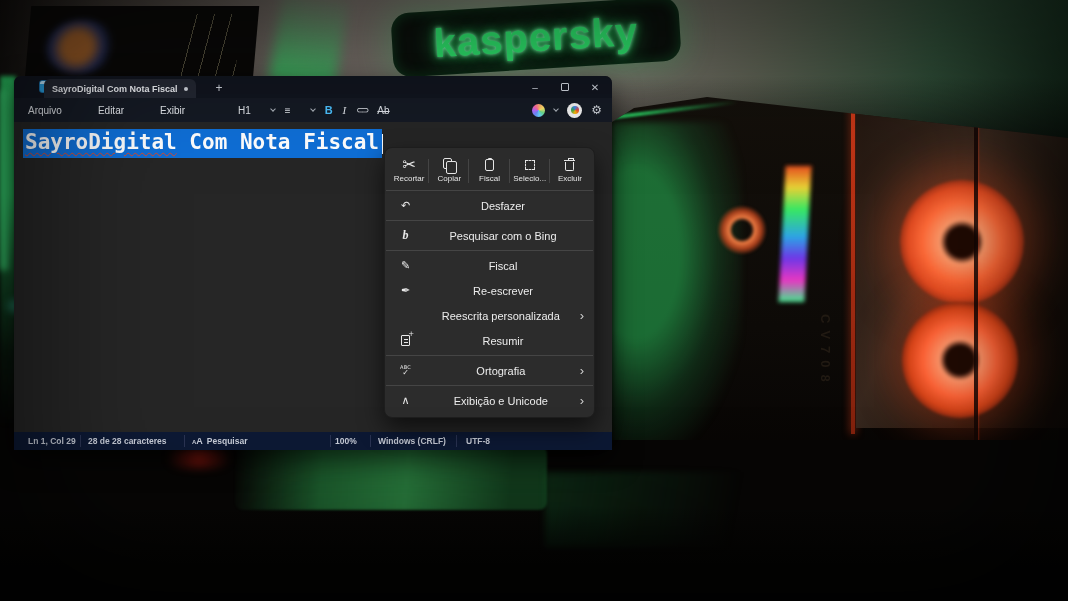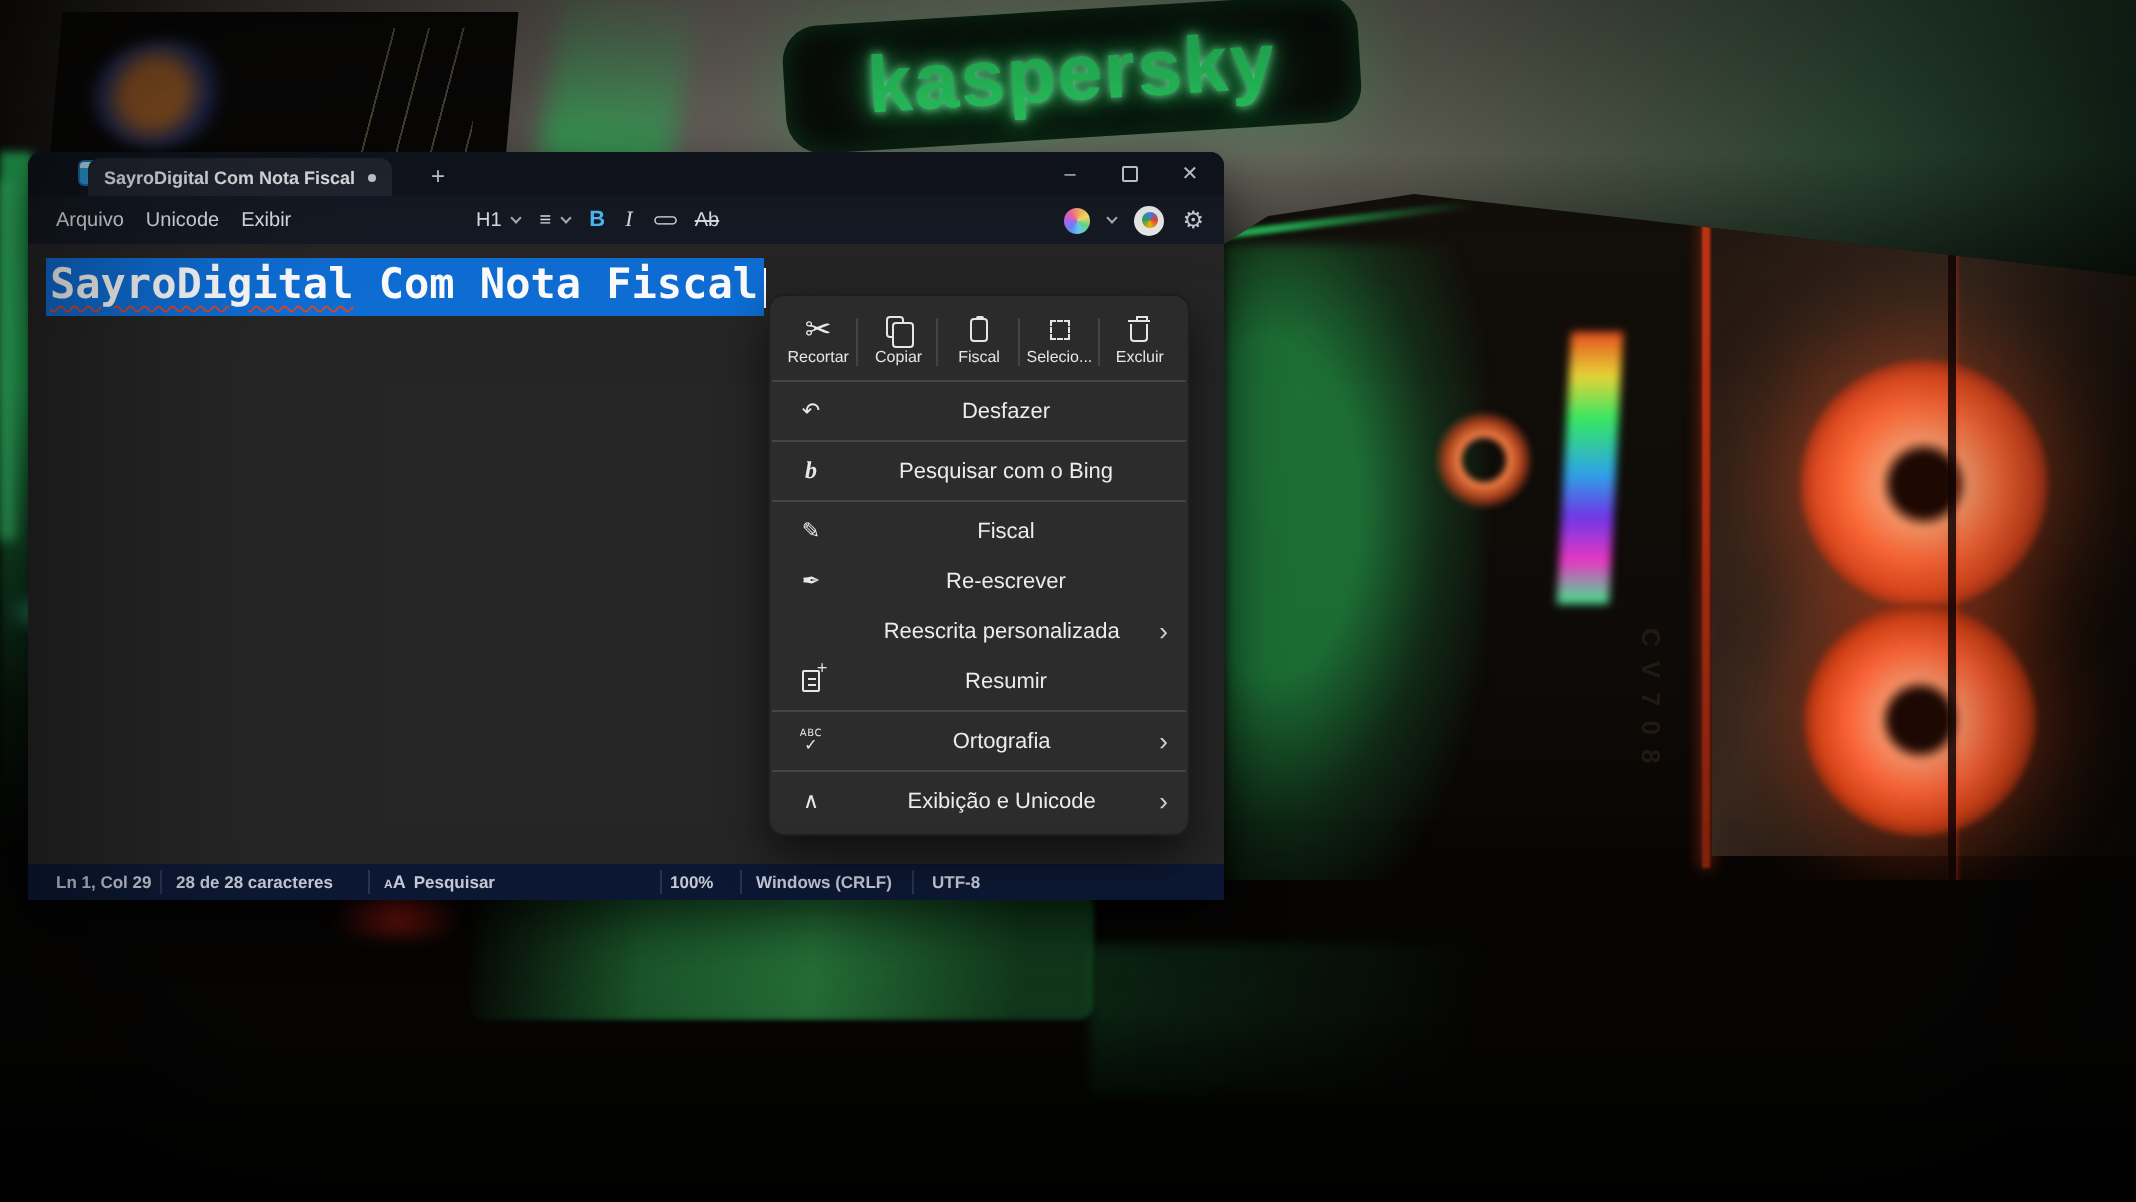--- a/index.html
+++ b/index.html
@@ -81,24 +81,24 @@
     border-radius:6px 6px 0 0; display:flex; align-items:center; padding:0 8px; }
   .tab-label { font-size:9px; font-weight:bold; color:#eceef2; white-space:nowrap; overflow:hidden; }
   .tab-dot { width:4px; height:4px; border-radius:50%; background:#cfd4dc; margin-left:auto; }
   .newtab { position:absolute; left:196px; top:3px; width:18px; height:18px; display:flex; align-items:center;
     justify-content:center; color:#cfd4dc; font-size:12px; }
   .win-controls { position:absolute; right:2px; top:0; height:22px; display:flex; }
   .wc { width:30px; height:22px; display:flex; align-items:center; justify-content:center; color:#cfd4dc; font-size:10px; }
   .maxbox { width:8px; height:8px; border:1px solid #cfd4dc; border-radius:1px; }
 
   .toolbar { position:absolute; left:0; top:22px; width:100%; height:24px; background:#151a24; display:flex; align-items:center; }
-  .menus { display:flex; gap:11px; margin-left:14px; font-size:10px; color:#e4e7ec; }
+  .menus { display:flex; gap:36px; margin-left:14px; font-size:10px; color:#e4e7ec; }
   .menus span { cursor:default; }
   .fmt { position:absolute; left:224px; display:flex; align-items:center; gap:10px; color:#dfe3e9; }
-  .fmt-group { display:flex; align-items:center; gap:5px; }
+  .fmt-group { display:flex; align-items:center; gap:20px; }
   .fmt-label { font-size:10px; }
   .chevd { width:4px; height:4px; border-right:1px solid #aeb4bd; border-bottom:1px solid #aeb4bd;
     transform:rotate(45deg); margin-top:-2px; }
   .bold-btn { font-size:11px; font-weight:bold; color:#4cc2ff; }
   .italic-btn { font-size:11px; font-style:italic; font-family:"Liberation Serif", serif; }
   .link-btn { font-size:9px; letter-spacing:-2px; }
   .clear-btn { font-size:10px; text-decoration:line-through; }
   .right-icons { position:absolute; right:10px; display:flex; align-items:center; gap:9px; }
   .copilot { width:13px; height:13px; border-radius:50%;
     background:conic-gradient(from 220deg,#6a8dff,#b86aff,#ff6a9e,#ffb36a,#ffe66a,#6adf8e,#6ad4ff,#6a8dff); }
@@ -203,21 +203,21 @@
         <span class="wc">
             <span class="maxbox"></span>
           </span>
         <span class="wc">✕</span>
       </div>
     </div>
 
     <div class="toolbar">
       <div class="menus">
         <span>Arquivo</span>
-        <span>Unicode</span>
+        <span>Editar</span>
         <span>Exibir</span>
       </div>
       <div class="fmt">
         <span class="fmt-group">
           <span class="fmt-label">H1</span>
           <span class="chevd"></span>
         </span>
         <span class="fmt-group">
           <span class="fmt-label">≡</span>
           <span class="chevd"></span>

